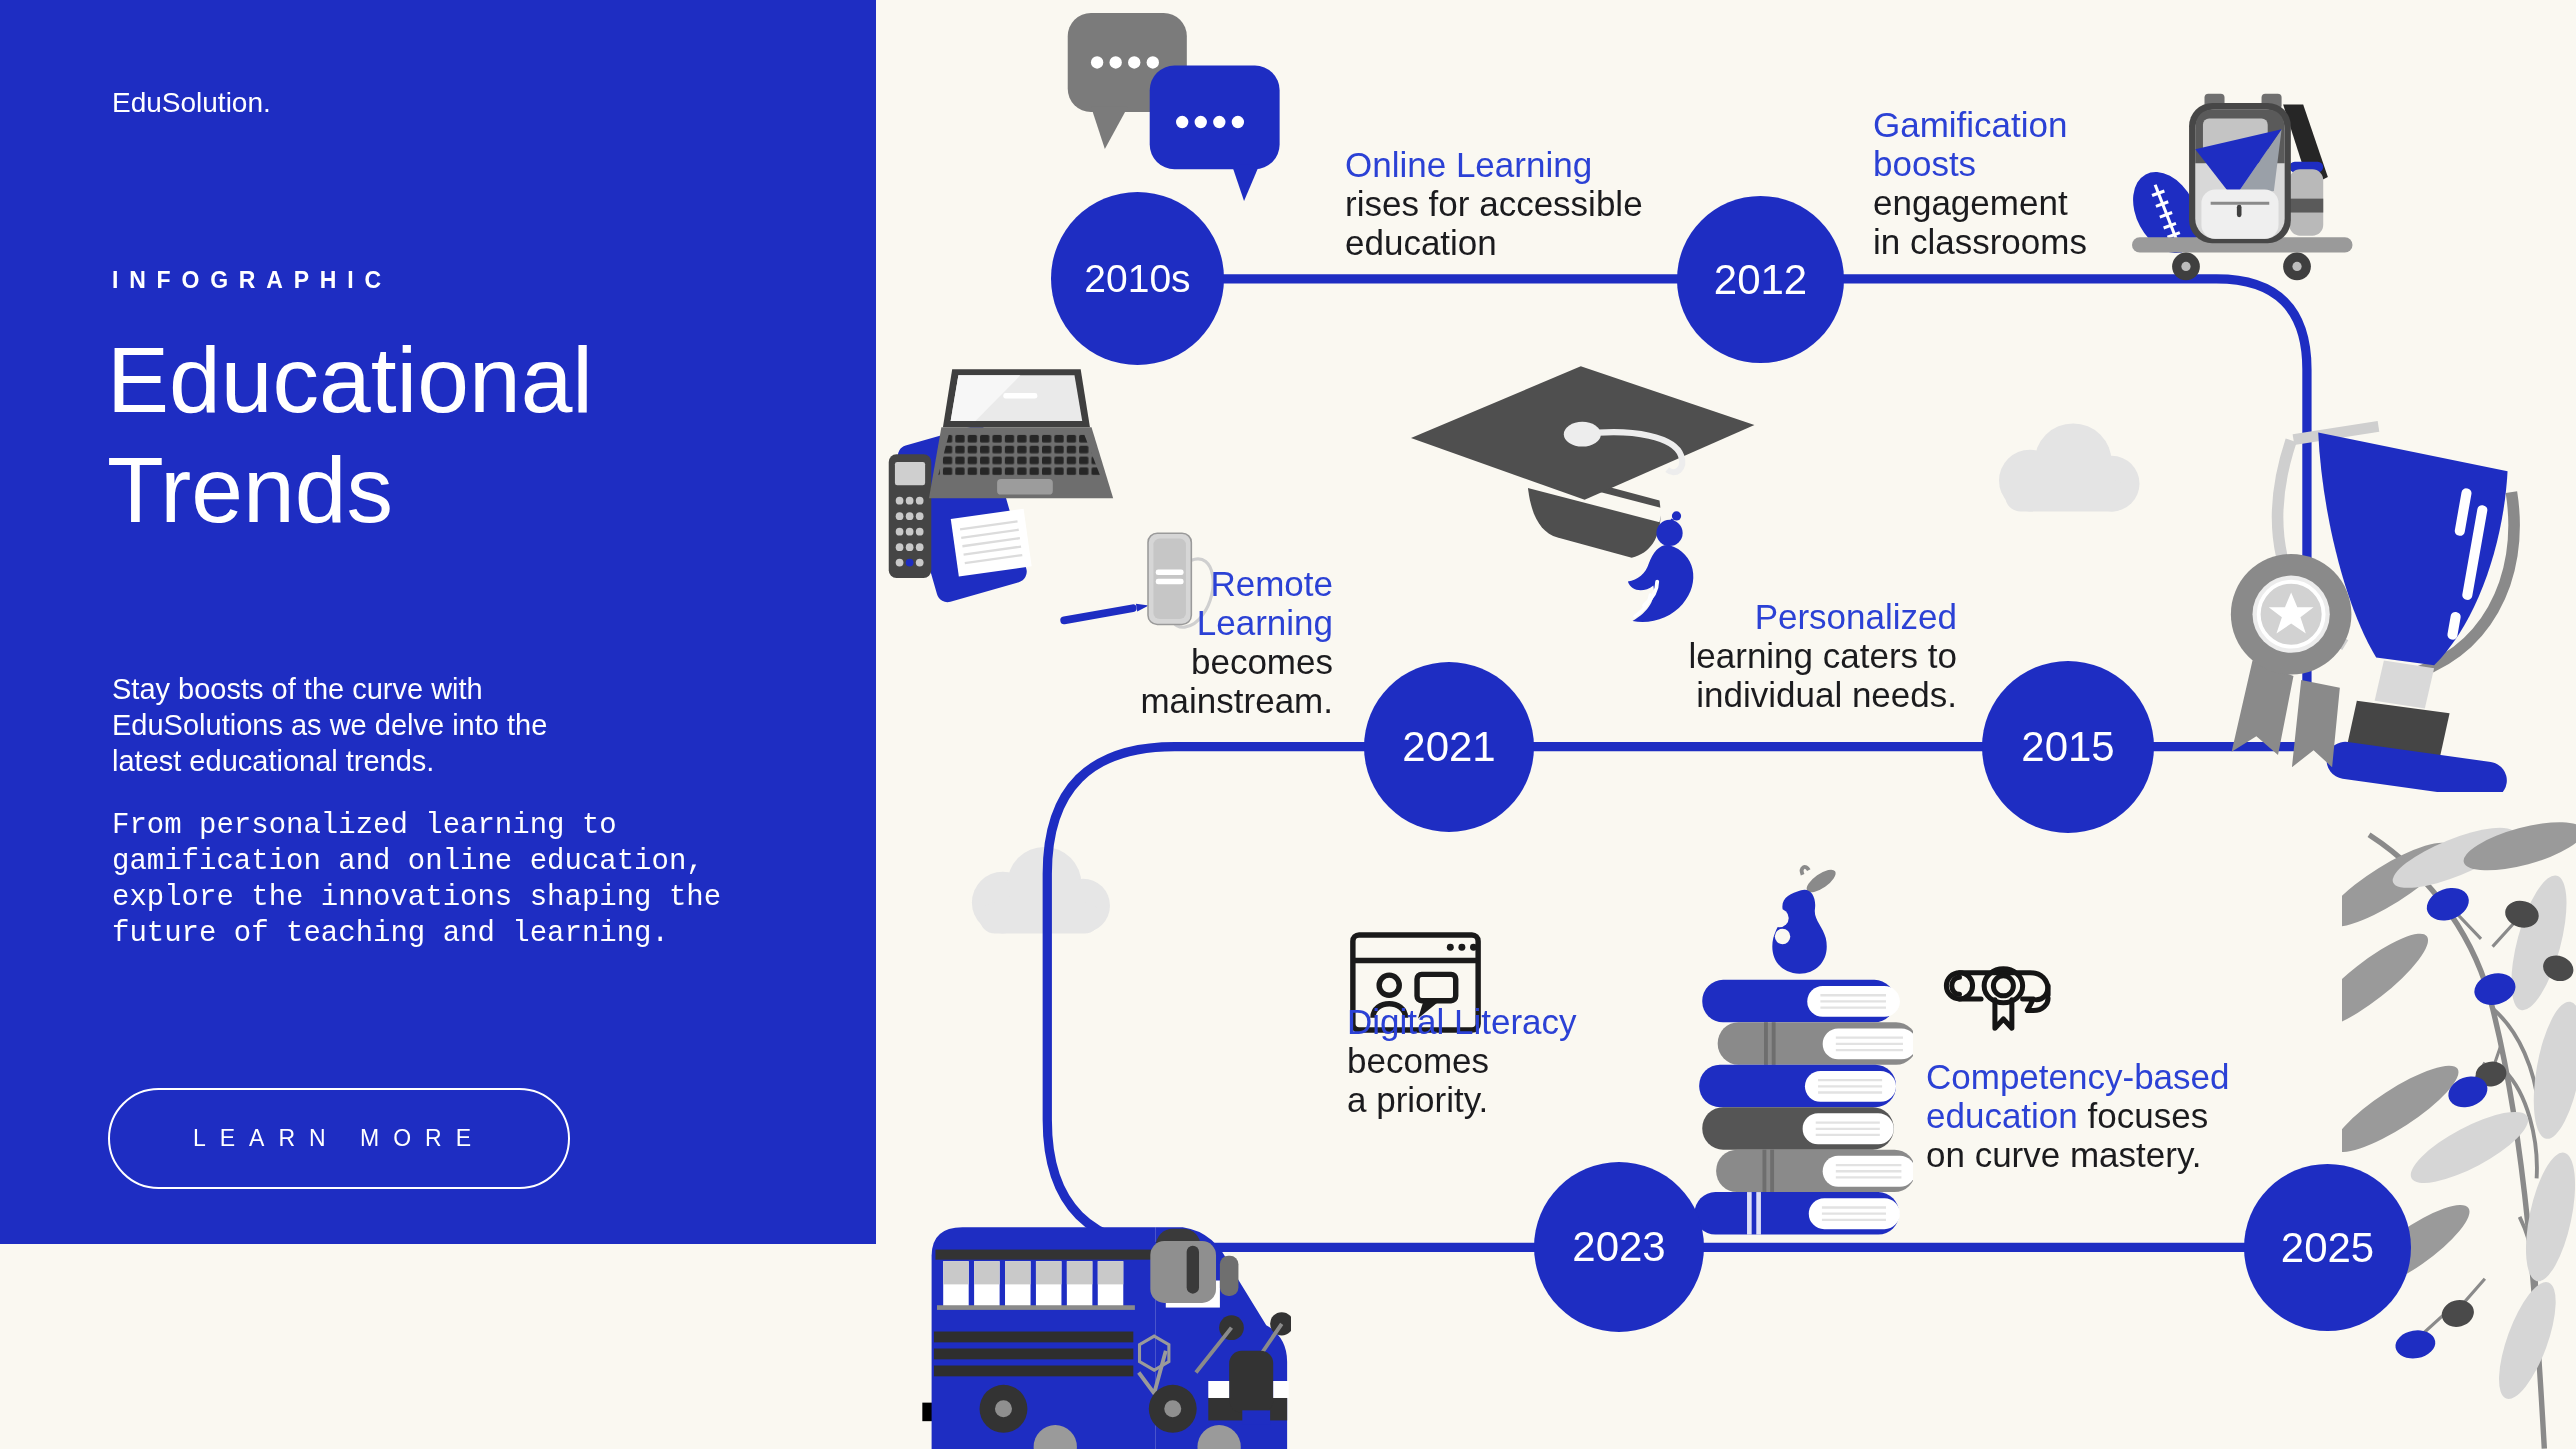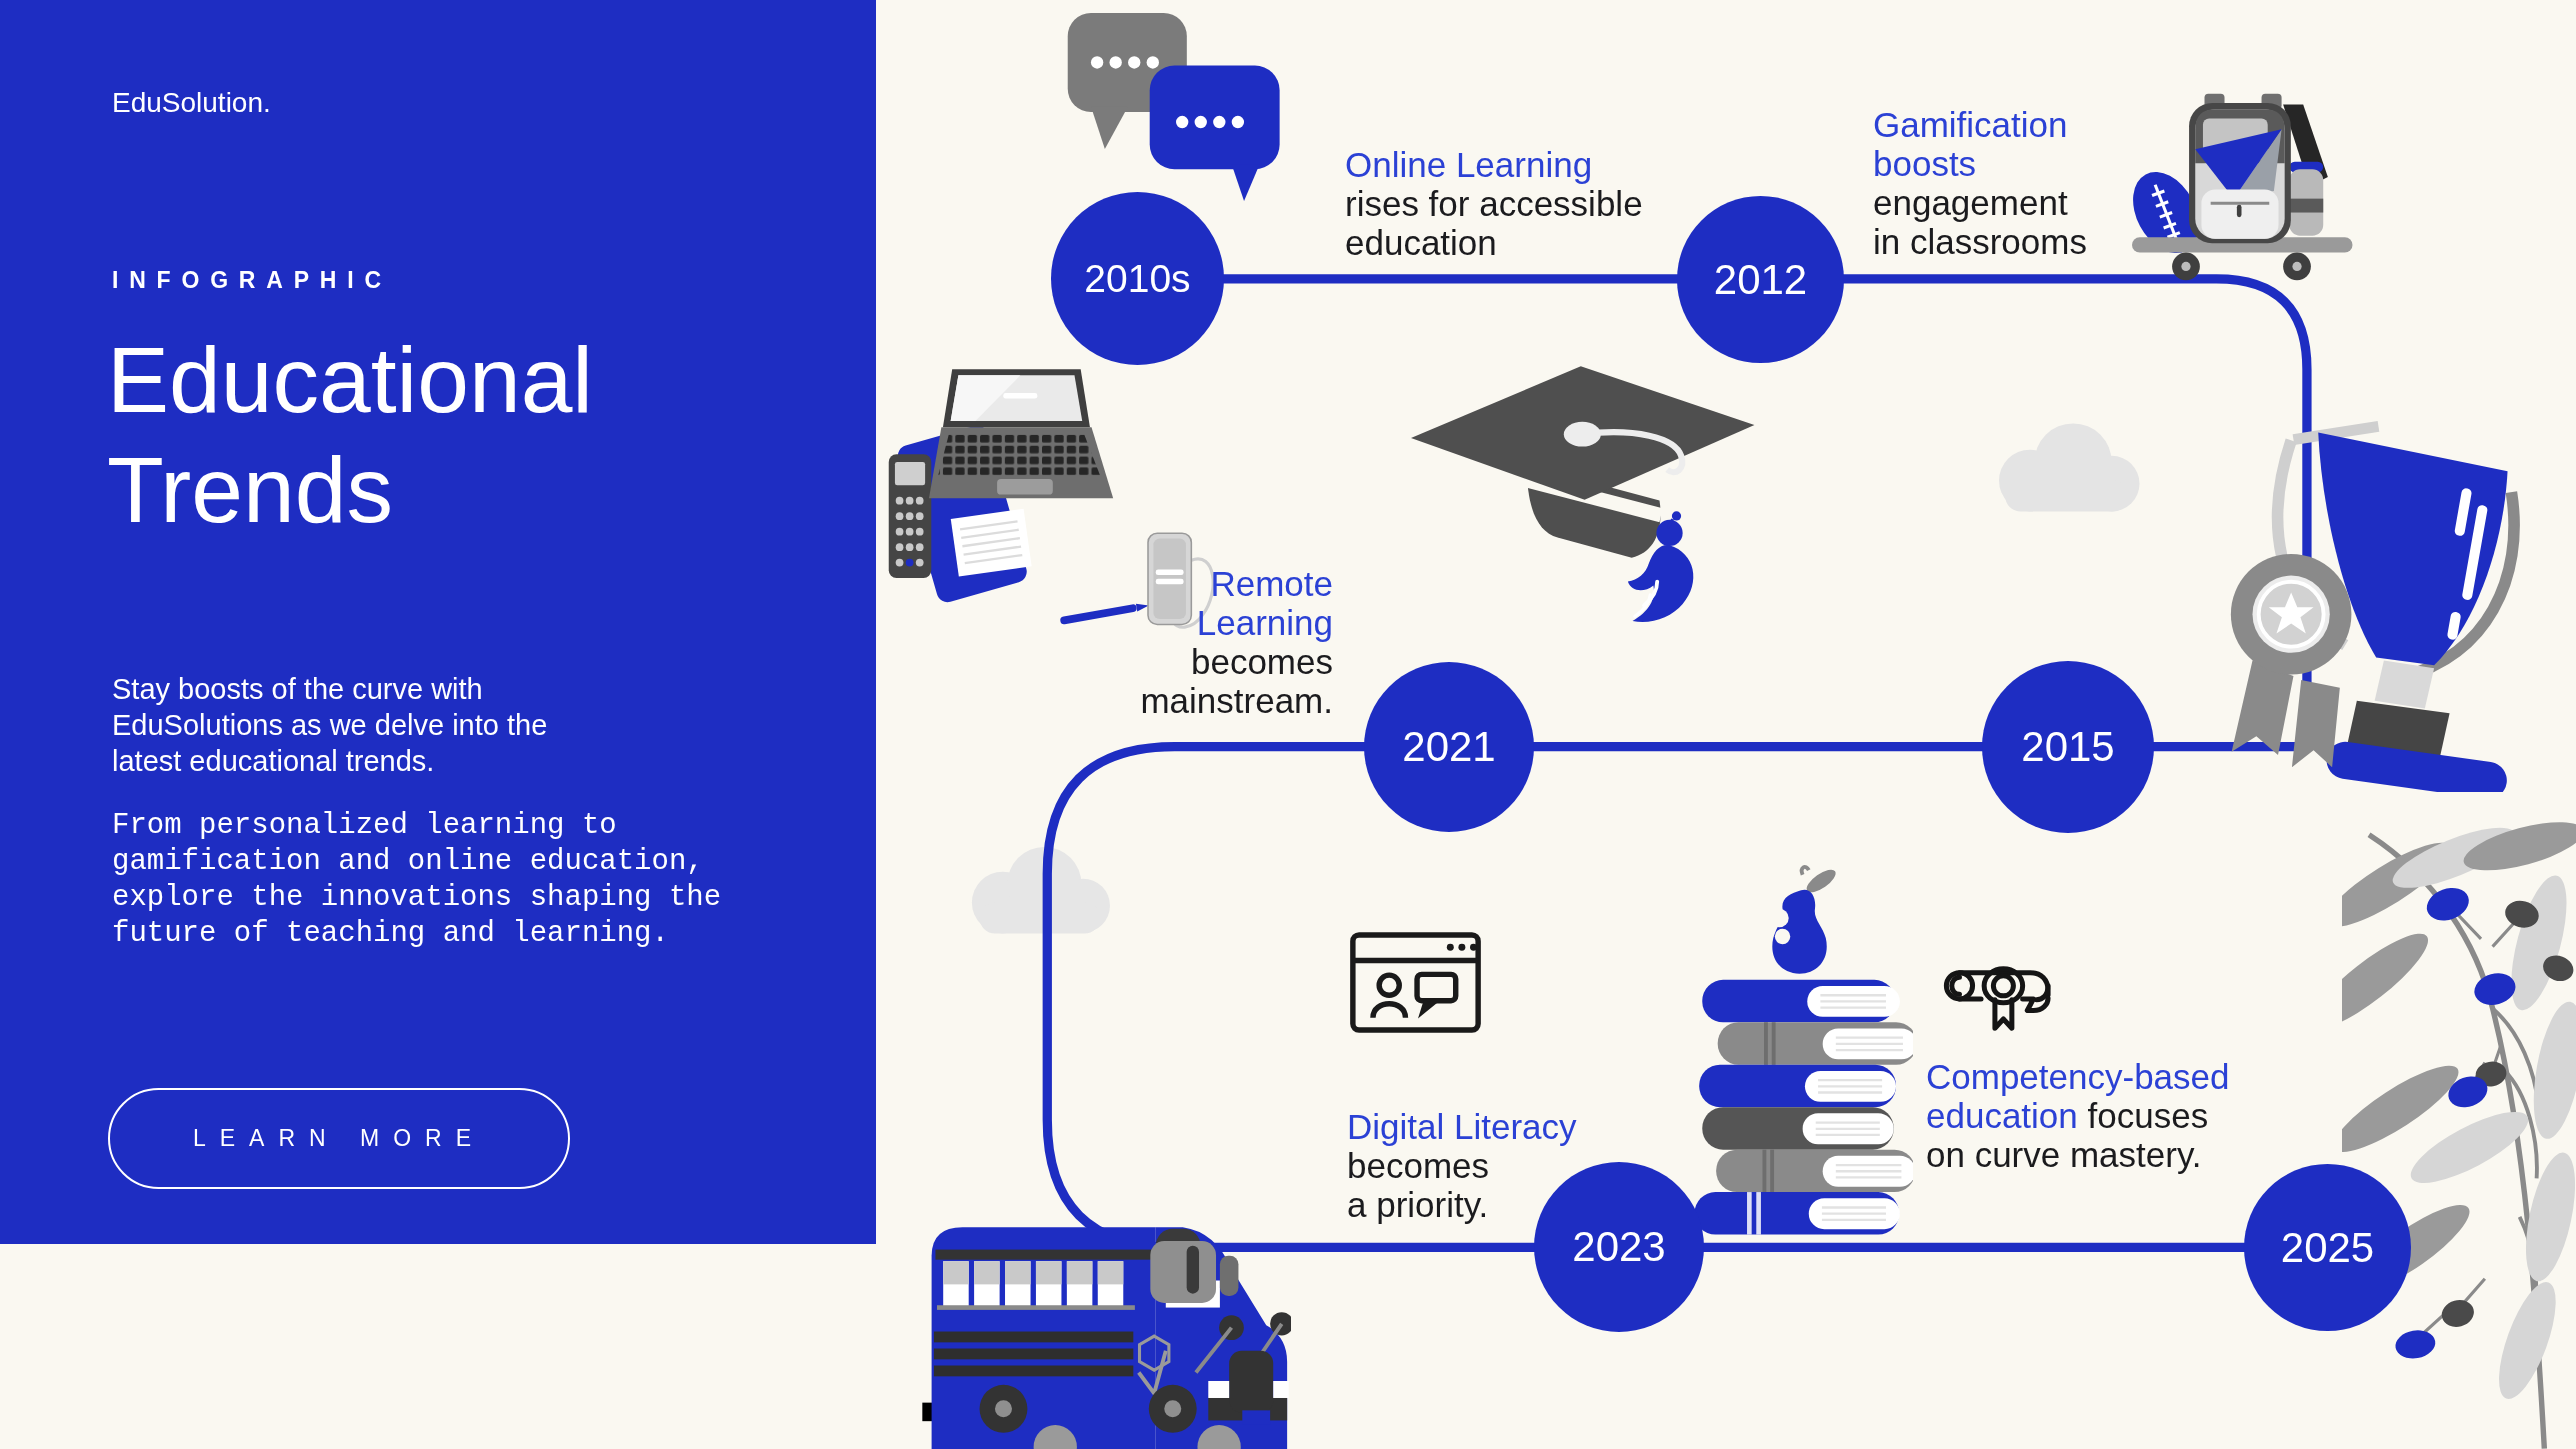--- a/index.html
+++ b/index.html
@@ -402,22 +402,27 @@
     <div class="b">in classrooms</div>
   </div>
 
   <div class="abs ev right" style="left:1024px;top:564px;width:309px">
     <div class="h">Remote</div>
     <div class="h">Learning</div>
     <div class="b">becomes</div>
     <div class="b">mainstream.</div>
   </div>
 
-
-  <div class="abs ev" style="left:1347px;top:1107px">
+  <div class="abs ev right" style="left:1646px;top:597px;width:311px">
+    <div class="h">Personalized</div>
+    <div class="b">learning caters to</div>
+    <div class="b">individual needs.</div>
+  </div>
+
+  <div class="abs ev" style="left:1347px;top:1002px">
     <div class="h">Digital Literacy</div>
     <div class="b">becomes</div>
     <div class="b">a priority.</div>
   </div>
 
   <div class="abs ev" style="left:1926px;top:1057px">
     <div class="h">Competency-based</div>
     <div><span class="h">education</span><span class="b"> focuses</span></div>
     <div class="b">on curve mastery.</div>
   </div>

